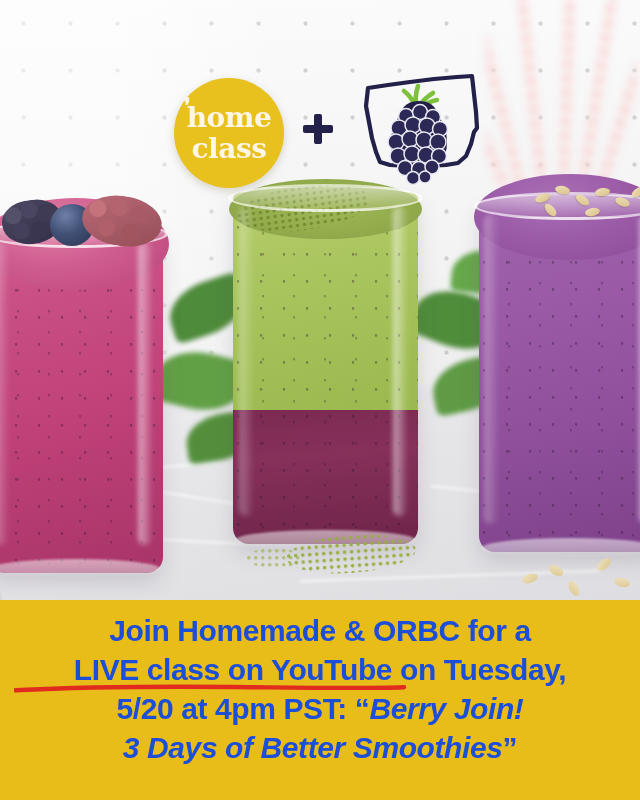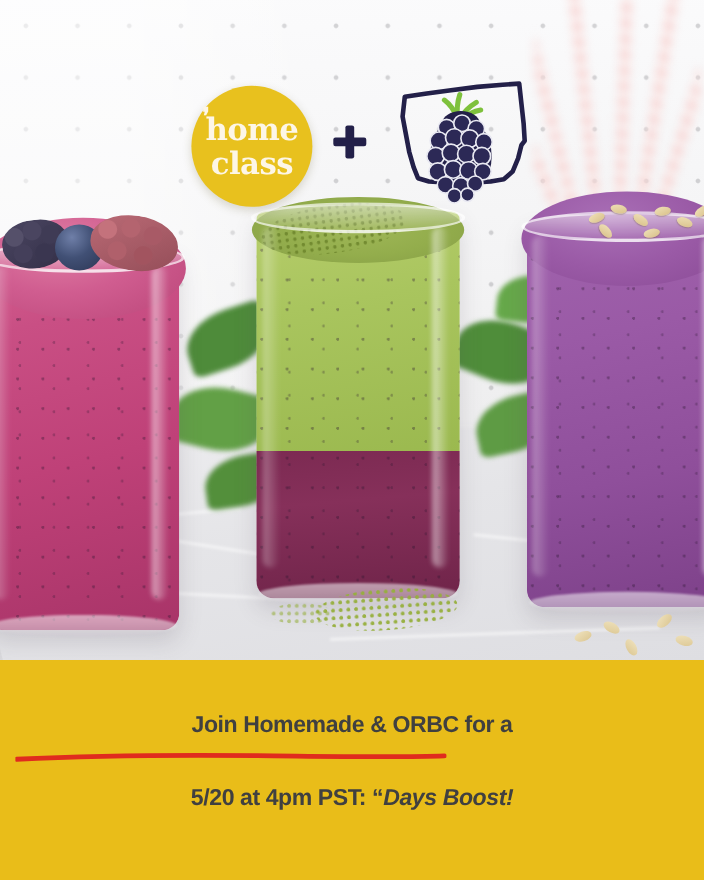--- a/index.html
+++ b/index.html
@@ -136,22 +136,22 @@
   #plus-sign:before,#plus-sign:after{ content:""; position:absolute; background:#232049; border-radius:2px; }
   #plus-sign:before{ left:11px; top:0; width:8px; height:30px; }
   #plus-sign:after{ left:0; top:11px; width:30px; height:8px; }
 
   #oregon-mark{ position:absolute; left:358px; top:32px; width:124px; height:118px; }
   #oregon-mark svg{ display:block; width:124px; height:118px; }
 
   
   #banner{ position:absolute; left:0; top:600px; width:640px; height:200px; background:#e9bd19; }
   #banner .lines{ padding-top:11px; text-align:center; }
-  #banner .ln{ color:#404040; font-weight:700; font-size:21px; line-height:39px;
-    letter-spacing:-.4px; white-space:nowrap;margin-top:28px; }
+  #banner .ln{ color:#1d4ed8; font-weight:700; font-size:30px; line-height:39px;
+    letter-spacing:-.4px; white-space:nowrap; }
   #banner .ln .it{ font-style:italic; }
   #underline-stroke{ position:absolute; left:14px; top:684px; width:392px; height:9px; pointer-events:none; }
   #underline-stroke svg{ display:block; }
 </style>
 </head>
 <body>
 
 <div id="poster">
 
   <div class="photo">
@@ -282,21 +282,23 @@
               <circle cx="67" cy="107" r="6"></circle>
           </g>
         </g>
       </svg>
     </div>
   </div>
 
   <div id="banner">
     <div class="lines">
       <div class="ln">Join Homemade &amp; ORBC for a</div>
-      <div class="ln"><span>5/20 at 4pm PST: “</span><span class="it">Days Boost!</span></div>
+      <div class="ln">LIVE class on YouTube on Tuesday,</div>
+      <div class="ln"><span>5/20 at 4pm PST: “</span><span class="it">Berry Join!</span></div>
+      <div class="ln"><span class="it">3 Days of Better Smoothies</span><span>”</span></div>
     </div>
   </div>
 
   <div id="underline-stroke">
     <svg viewBox="0 0 392 9" xmlns="http://www.w3.org/2000/svg" aria-hidden="true">
       <path d="M1 6.2 C60 3.4, 140 2.2, 220 3.0 C290 3.7, 350 4.8, 390 3.2" fill="none" stroke="#E02B1E" stroke-width="4.4" stroke-linecap="round"></path>
     </svg>
   </div>
 
 </div>

